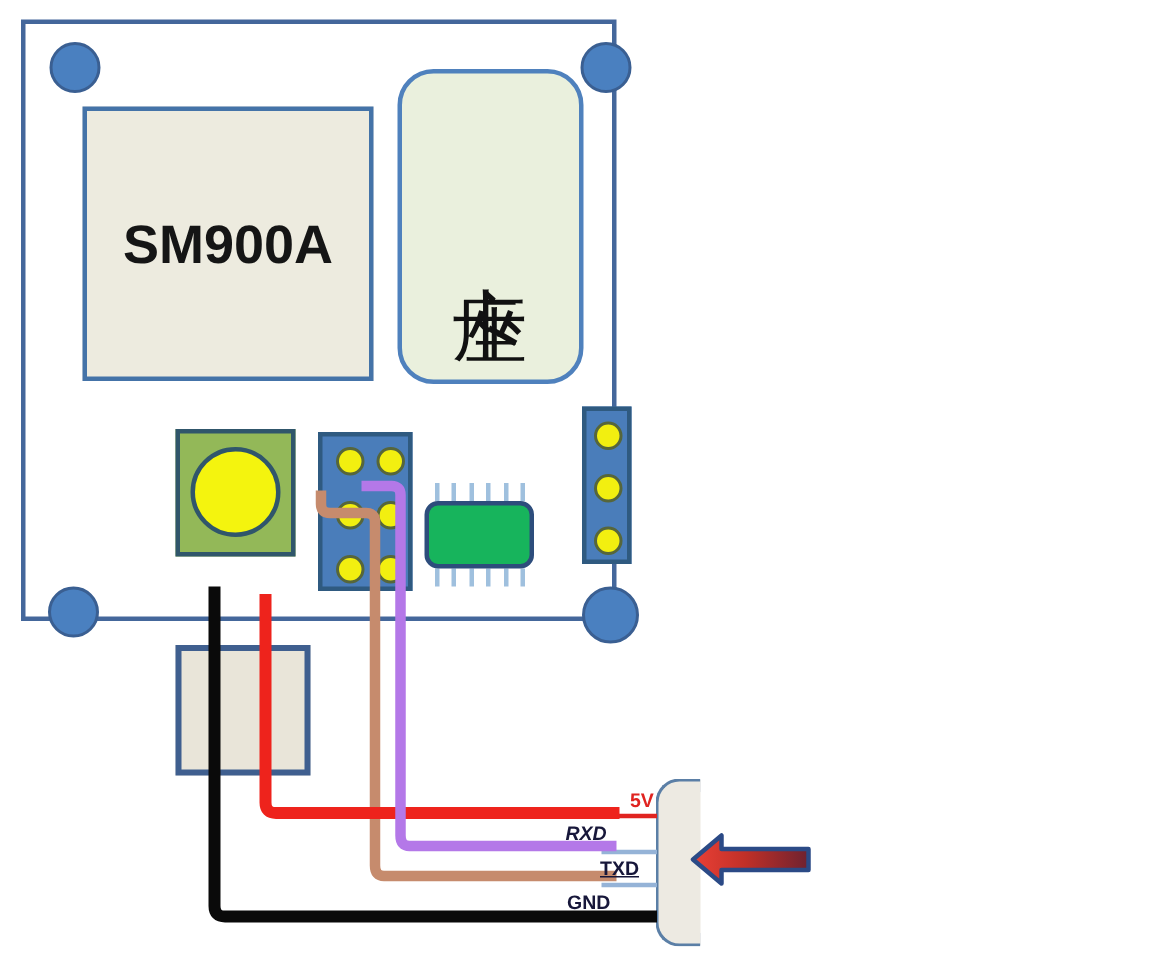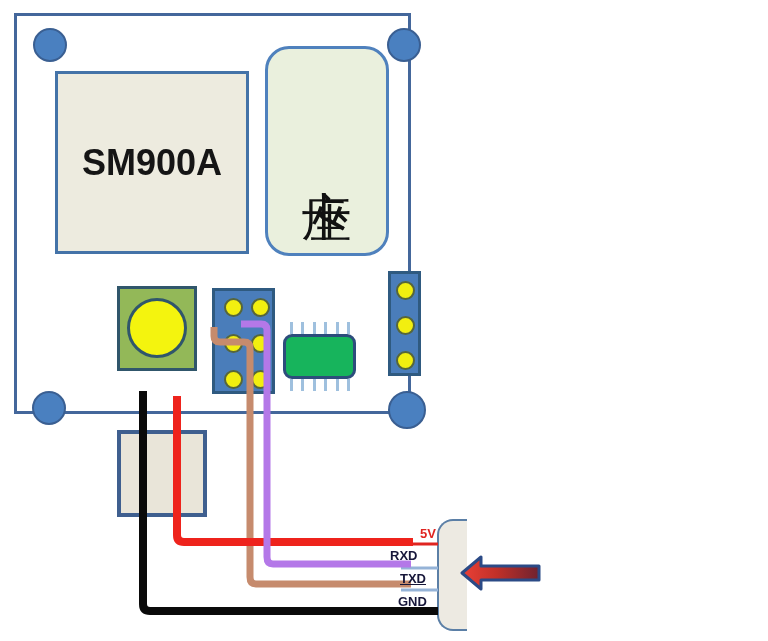--- a/index.html
+++ b/index.html
@@ -41,23 +41,23 @@
   .ic-pins i{display:block;width:3px;height:12px;background:#9fc0de;}
   
   .power-block{position:absolute;left:117px;top:430px;width:90px;height:87px;
                background:#e9e5d9;border:4px solid #3f5f8f;box-sizing:border-box;}
   .conn-housing{position:absolute;left:437px;top:519px;width:30px;height:112px;
                 background:#edeae2;border:2px solid #5b7fa6;border-right:none;
                 border-radius:16px 0 0 16px;box-sizing:border-box;}
   .wire-layer{position:absolute;left:0;top:0;width:768px;height:641px;pointer-events:none;}
   .pin-label{position:absolute;font-size:13px;font-weight:bold;color:#17173a;}
   .pin-label.v5{color:#e02420;left:420px;top:526px;}
-  .pin-label.rxd{left:390px;top:548px;}
+  .pin-label.rxd{left:377px;top:548px;font-style:italic;}
   .pin-label.txd{left:400px;top:571px;text-decoration:underline;}
-  .pin-label.gnd{left:398px;top:594px;}
+  .pin-label.gnd{left:378px;top:594px;}
   .arrow-wrap{position:absolute;left:458px;top:554px;width:84px;height:38px;}
   .mcu-label{position:absolute;left:542px;top:547px;font-size:46px;font-weight:bold;
              color:#e8772a;letter-spacing:-1px;white-space:nowrap;}
 </style>
 </head>
 <body>
 
 <div class="canvas">
 
   <div class="board">

